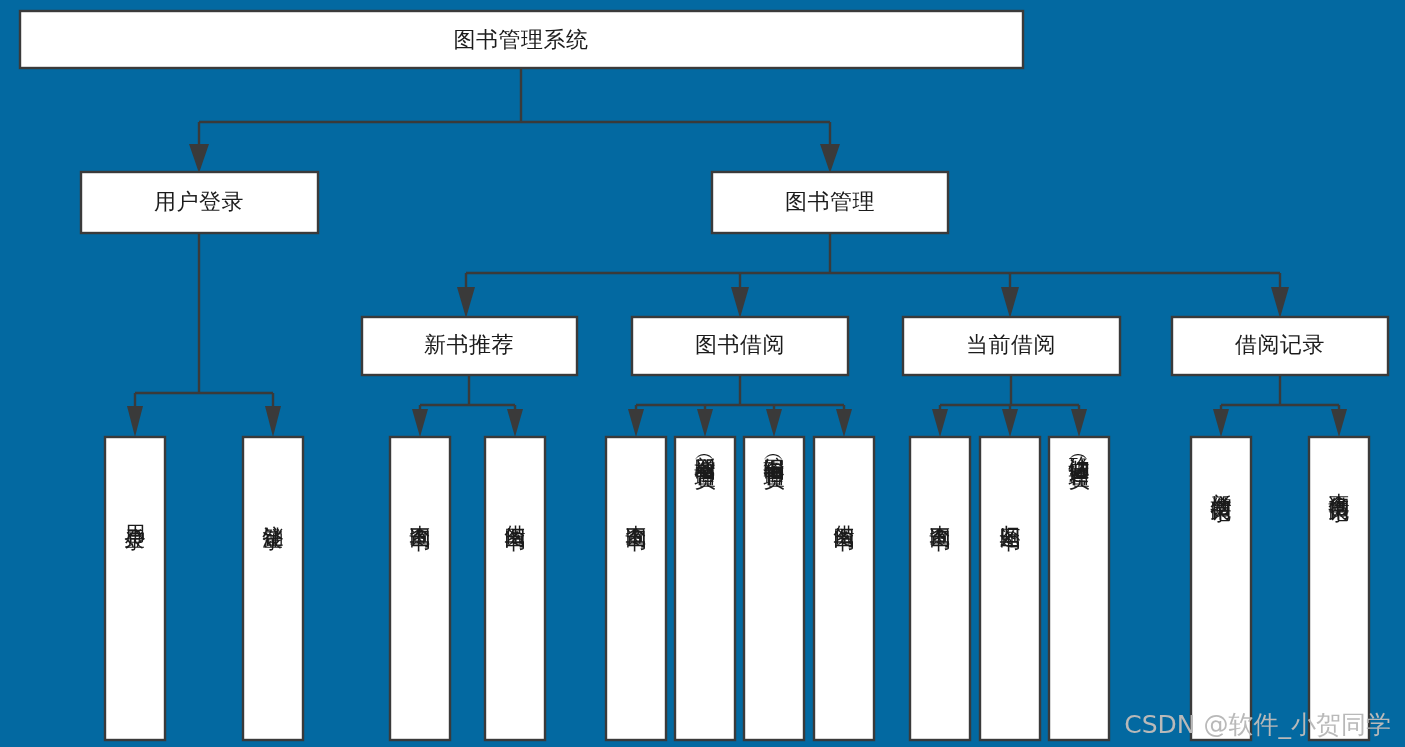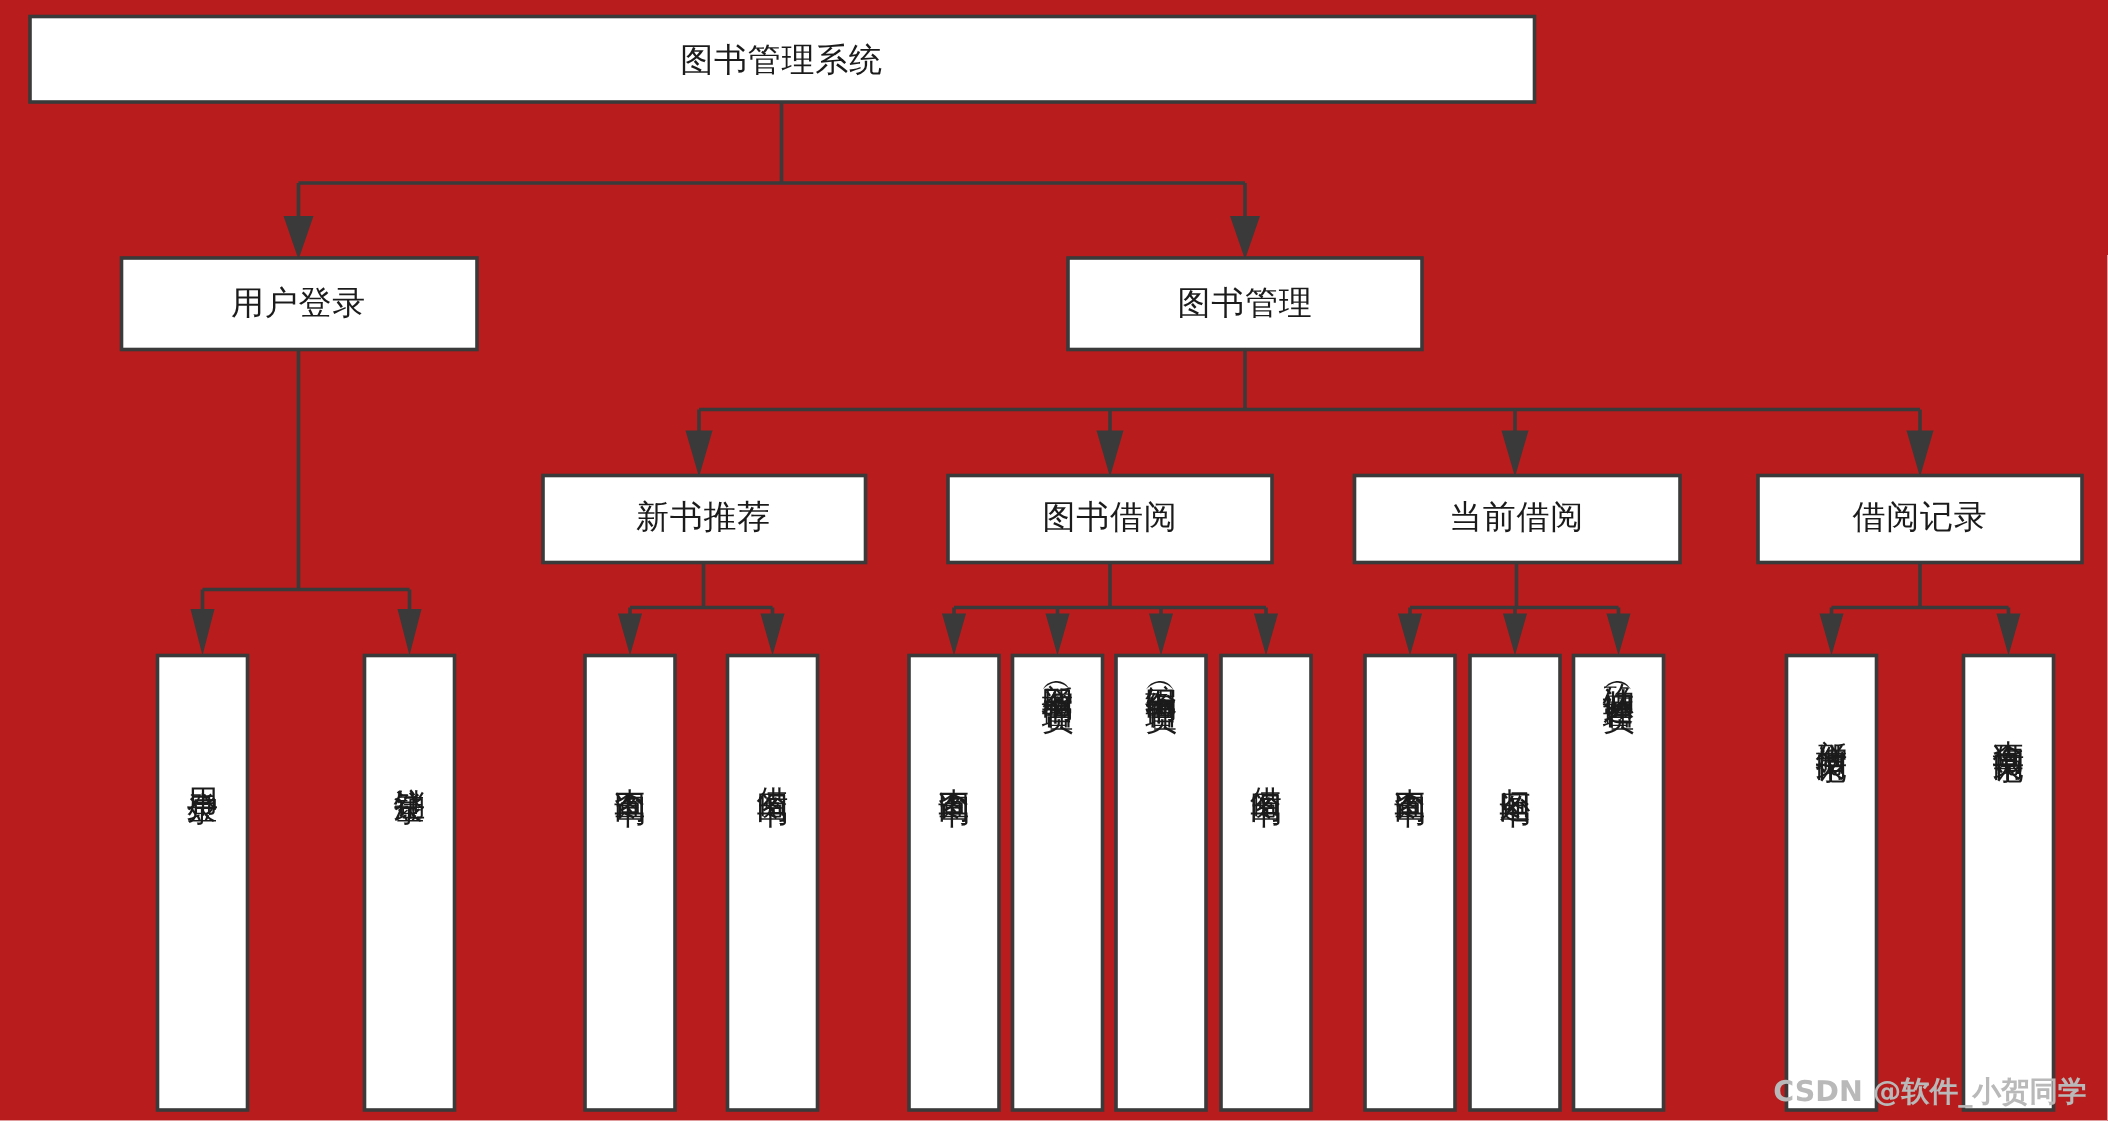--- a/index.html
+++ b/index.html
@@ -8,21 +8,21 @@
     padding: 0;
     background: #ffffff;
   }
   body {
     font-family: "DejaVu Sans", "Liberation Sans", sans-serif;
   }
   #diagram-root {
     position: relative;
     width: 1405px;
     height: 747px;
-    background: #b91c1c;
+    background: #0369a1;
     overflow: hidden;
   }
   svg.diagram-canvas {
     position: absolute;
     left: 0;
     top: 0;
     width: 1405px;
     height: 747px;
     display: block;
   }
@@ -56,26 +56,25 @@
     text-anchor: middle;
     writing-mode: vertical-rl;
     glyph-orientation-vertical: 0;
     letter-spacing: 2px;
   }
   .watermark-text {
     position: absolute;
     right: 14px;
     bottom: 6px;
     font-family: "DejaVu Sans", "Liberation Sans", sans-serif;
-    font-size: 19px;
+    font-size: 25px;
     color: #b9b9b9;
     white-space: nowrap;
     pointer-events: none;
     user-select: none;
-    font-weight: bold;
   }
 </style>
 </head>
 <body>
 
 <div id="diagram-root">
 
   <svg class="diagram-canvas" viewBox="0 0 1405 747" xmlns="http://www.w3.org/2000/svg">
 
     <g>

